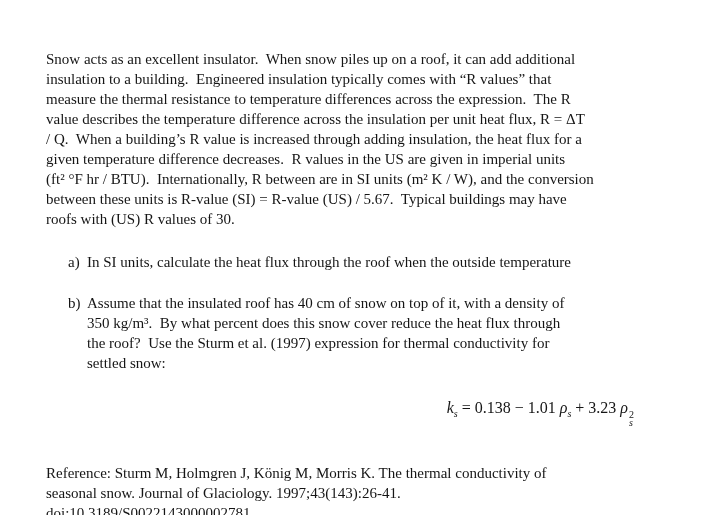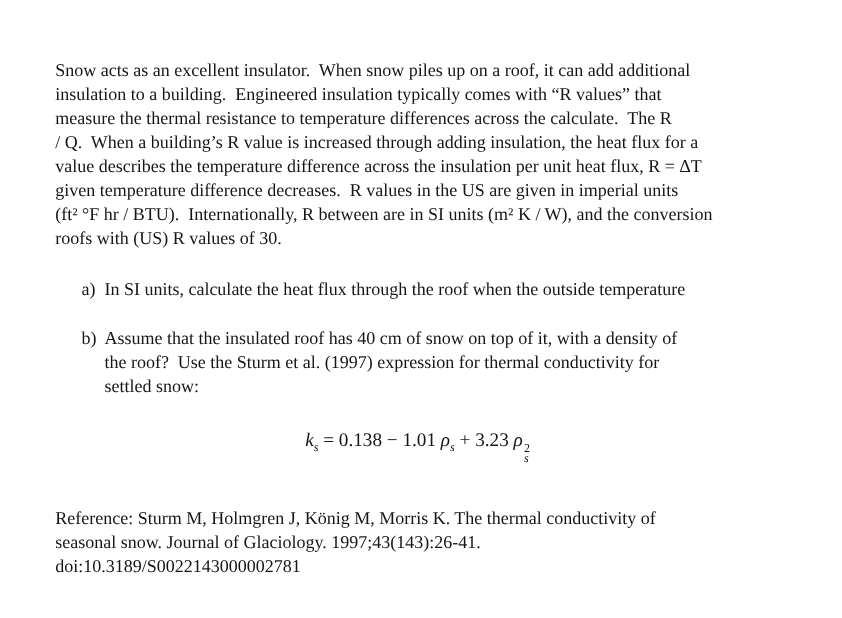--- a/index.html
+++ b/index.html
@@ -31,21 +31,21 @@
     padding-left: 22px;
   }
   .question .marker {
     flex: none;
     width: 19px;
   }
   .question-a { margin-top: 23px; }
   .question-b { margin-top: 21px; }
   .equation {
     width: 588px;
-    text-align: center;
+    text-align: right;
     margin-top: 2px;
     font-size: 16px;
     line-height: 22px;
     white-space: pre;
   }
   .eq-var {
     font-style: italic;
   }
   sub.eq-sub {
     font-style: italic;
@@ -66,39 +66,41 @@
   }
 </style>
 </head>
 <body>
 
 <div class="page">
 
   <div class="paragraph">
     <div class="line">Snow acts as an excellent insulator.  When snow piles up on a roof, it can add additional</div>
     <div class="line">insulation to a building.  Engineered insulation typically comes with “R values” that</div>
-    <div class="line">measure the thermal resistance to temperature differences across the calculate.  The R</div>
+    <div class="line">measure the thermal resistance to temperature differences across the expression.  The R</div>
+    <div class="line">value describes the temperature difference across the insulation per unit heat flux, R = ΔT</div>
     <div class="line">/ Q.  When a building’s R value is increased through adding insulation, the heat flux for a</div>
-    <div class="line">value describes the temperature difference across the insulation per unit heat flux, R = ΔT</div>
     <div class="line">given temperature difference decreases.  R values in the US are given in imperial units</div>
     <div class="line">(ft² °F hr / BTU).  Internationally, R between are in SI units (m² K / W), and the conversion</div>
+    <div class="line">between these units is R-value (SI) = R-value (US) / 5.67.  Typical buildings may have</div>
     <div class="line">roofs with (US) R values of 30.</div>
   </div>
 
   <div class="question question-a">
     <span class="marker">a)</span>
     <div class="q-lines">
       <div class="line">In SI units, calculate the heat flux through the roof when the outside temperature</div>
     </div>
   </div>
 
   <div class="question question-b">
     <span class="marker">b)</span>
     <div class="q-lines">
       <div class="line">Assume that the insulated roof has 40 cm of snow on top of it, with a density of</div>
+      <div class="line">350 kg/m³.  By what percent does this snow cover reduce the heat flux through</div>
       <div class="line">the roof?  Use the Sturm et al. (1997) expression for thermal conductivity for</div>
       <div class="line">settled snow:</div>
     </div>
   </div>
 
   <div class="equation">
     <span class="eq-var">k</span><sub class="eq-sub">s</sub><span> = 0.138 − 1.01 </span><span class="eq-var">ρ</span><sub class="eq-sub">s</sub><span> + 3.23 </span><span class="eq-var">ρ</span><span class="supsub"><span class="sup">2</span><span class="sub">s</span></span>
   </div>
 
   <div class="reference">

